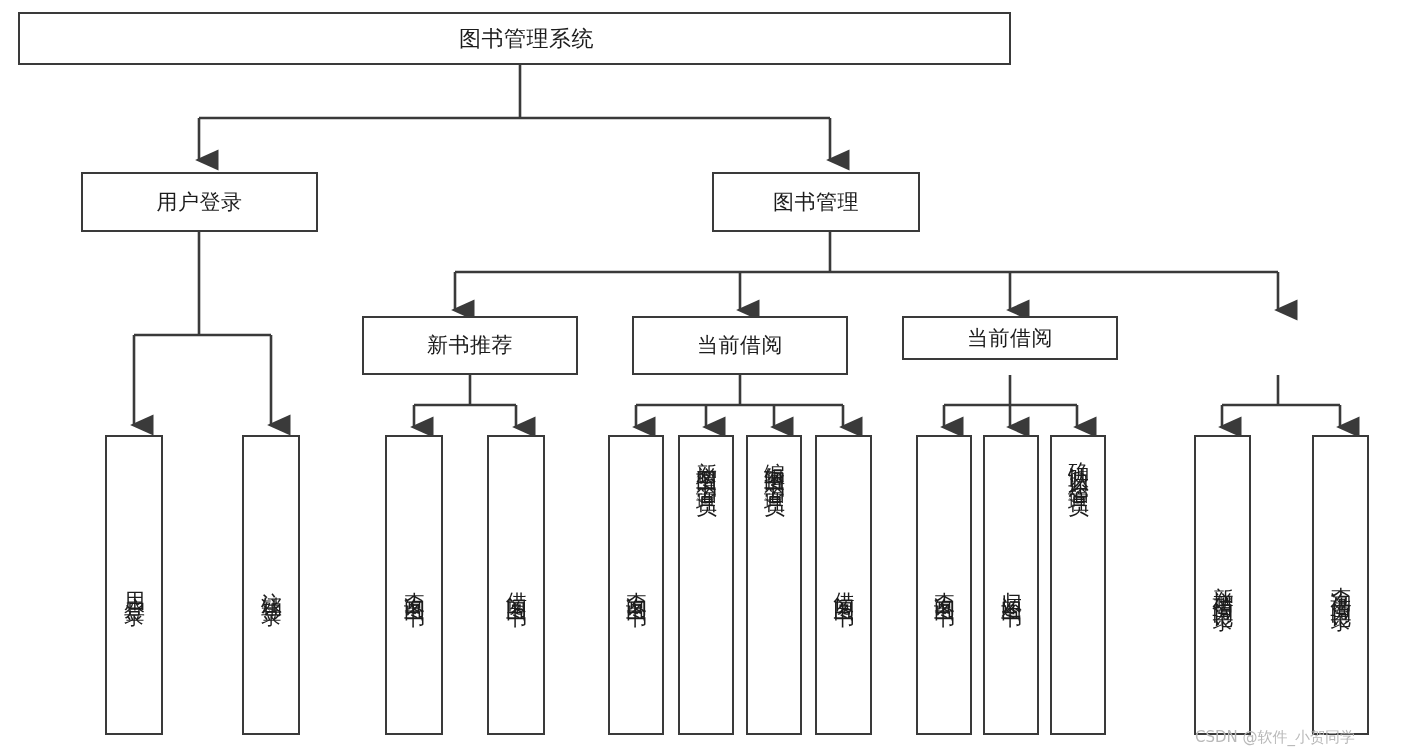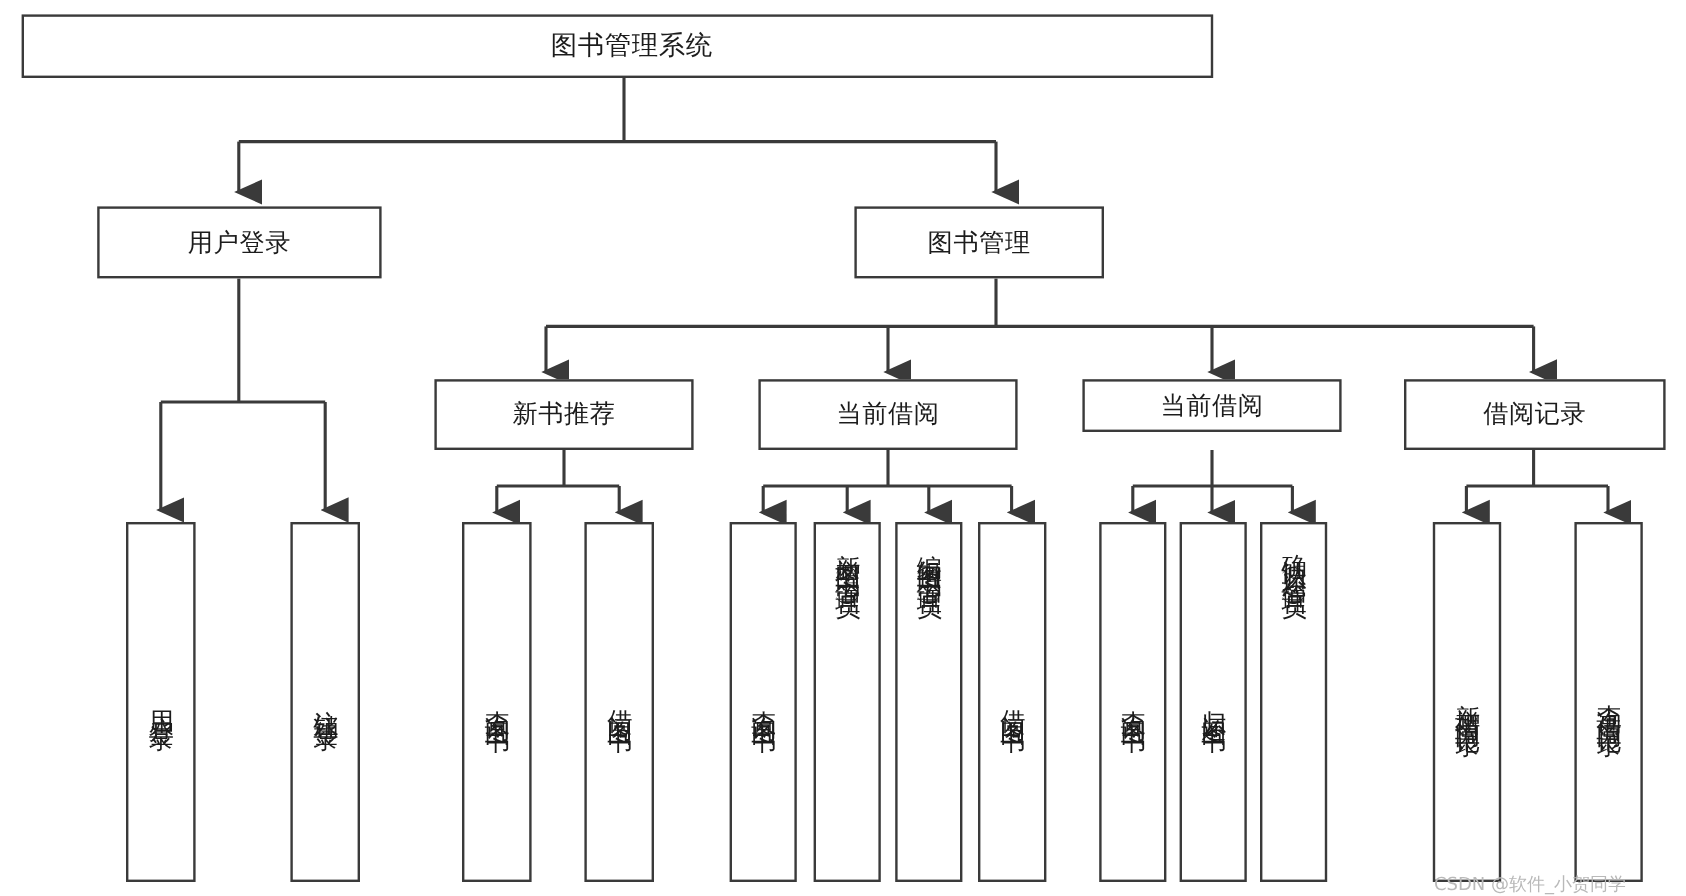--- a/index.html
+++ b/index.html
@@ -154,23 +154,20 @@
   </div>
 
   <div class="node horiz" style="left:632px; top:316px; width:216px; height:59px;">
     <span class="label">当前借阅</span>
   </div>
 
   <div class="node horiz" style="left:902px; top:316px; width:216px; height:44px;">
     <span class="label">当前借阅</span>
   </div>
 
-  <div class="node horiz" style="left:1170px; top:316px; width:218px; height:59px;">
-    <span class="label">借阅记录</span>
-  </div>
 
   <div class="node vert centered" style="left:105px; top:435px; width:58px; height:300px;">
     <span class="label">用户登录</span>
   </div>
 
   <div class="node vert centered" style="left:242px; top:435px; width:58px; height:300px;">
     <span class="label">注销登录</span>
   </div>
 
   <div class="node vert centered" style="left:385px; top:435px; width:58px; height:300px;">

